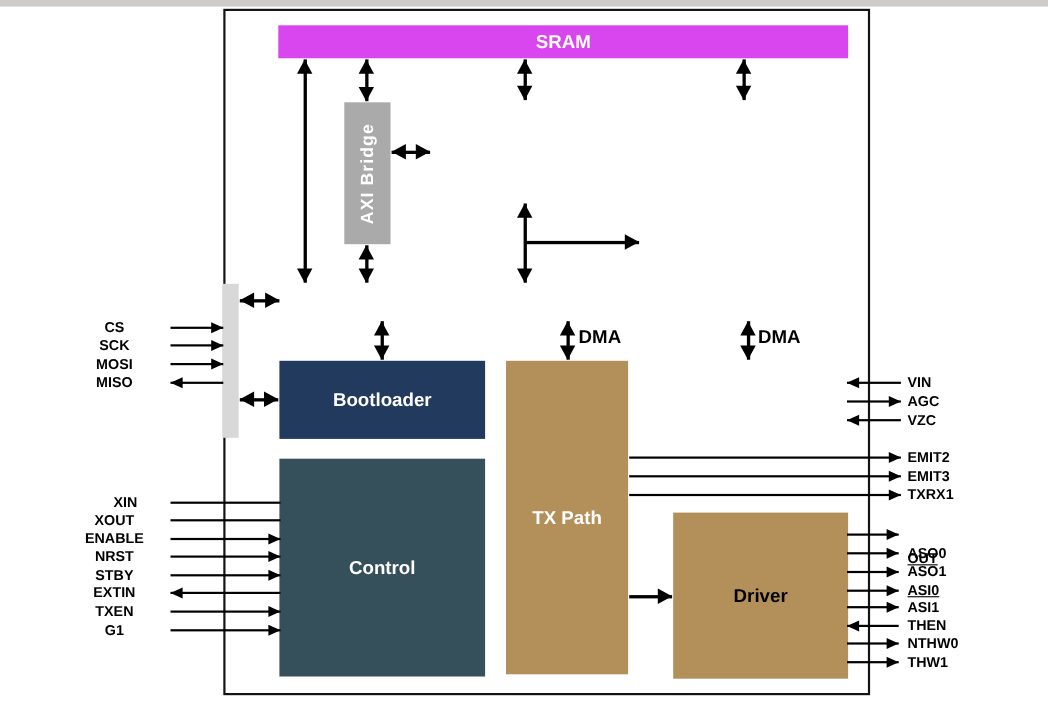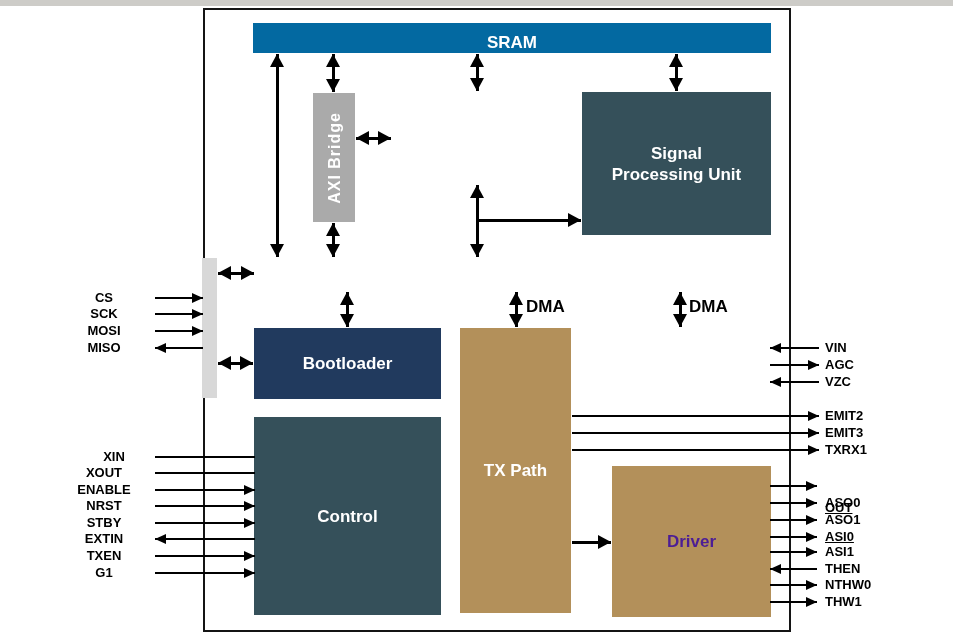--- a/index.html
+++ b/index.html
@@ -23,39 +23,36 @@
 </style>
 </head>
 <body>
 
 <div class="canvas">
   <div class="top-edge"></div>
 
   <div class="chip" style="left: 203px; top: 8px; width: 588px; height: 624px;"></div>
   <div class="spi-bar" style="left: 202px; top: 258px; width: 15px; height: 140px; background: rgb(216, 216, 216);"></div>
 
-  <div class="block" style="left: 253px; top: 23px; width: 518px; height: 30px; background: #0369a1; color: rgb(255, 255, 255); align-items: flex-end;">
+  <div class="block" style="left: 253px; top: 23px; width: 518px; height: 30px; background: #d946ef; color: rgb(255, 255, 255);">
     <span class="blabel">SRAM</span>
   </div>
   <div class="block vtext" style="left: 313px; top: 93px; width: 42px; height: 129px; background: rgb(170, 170, 170); color: rgb(255, 255, 255);">
     <span class="blabel">AXI Bridge</span>
-  </div>
-  <div class="block" style="left: 582px; top: 92px; width: 189px; height: 143px; background: rgb(53, 80, 90); color: rgb(255, 255, 255);">
-    <span class="blabel spu-label">Signal Processing Unit</span>
   </div>
   <div class="block" style="left: 254px; top: 328px; width: 187px; height: 71px; background: rgb(33, 58, 94); color: rgb(255, 255, 255);">
     <span class="blabel">Bootloader</span>
   </div>
   <div class="block" style="left: 460px; top: 328px; width: 111px; height: 285px; background: rgb(179, 144, 90); color: rgb(255, 255, 255);">
     <span class="blabel">TX Path</span>
   </div>
   <div class="block" style="left: 254px; top: 417px; width: 187px; height: 198px; background: rgb(53, 80, 90); color: rgb(255, 255, 255);">
     <span class="blabel">Control</span>
   </div>
-  <div class="block" style="left: 612px; top: 466px; width: 159px; height: 151px; background: rgb(179, 144, 90); color: #4c1d95;">
+  <div class="block" style="left: 612px; top: 466px; width: 159px; height: 151px; background: rgb(179, 144, 90); color: #000000;">
     <span class="blabel">Driver</span>
   </div>
 
   <div class="dma" id="dma-tx" style="left: 526px; top: 298px;">DMA</div>
   <div class="dma" id="dma-rx" style="left: 689px; top: 298px;">DMA</div>
 
   <div id="arrows-layer">
       <div class="line" style="left: 275.5px; top: 54px; width: 3px; height: 203px;"></div>
       <div class="tri" style="border-left: 7px solid transparent; border-right: 7px solid transparent; border-bottom: 13px solid rgb(0, 0, 0); left: 270px; top: 54px;"></div>
       <div class="tri" style="border-left: 7px solid transparent; border-right: 7px solid transparent; border-top: 13px solid rgb(0, 0, 0); left: 270px; top: 244px;"></div>

